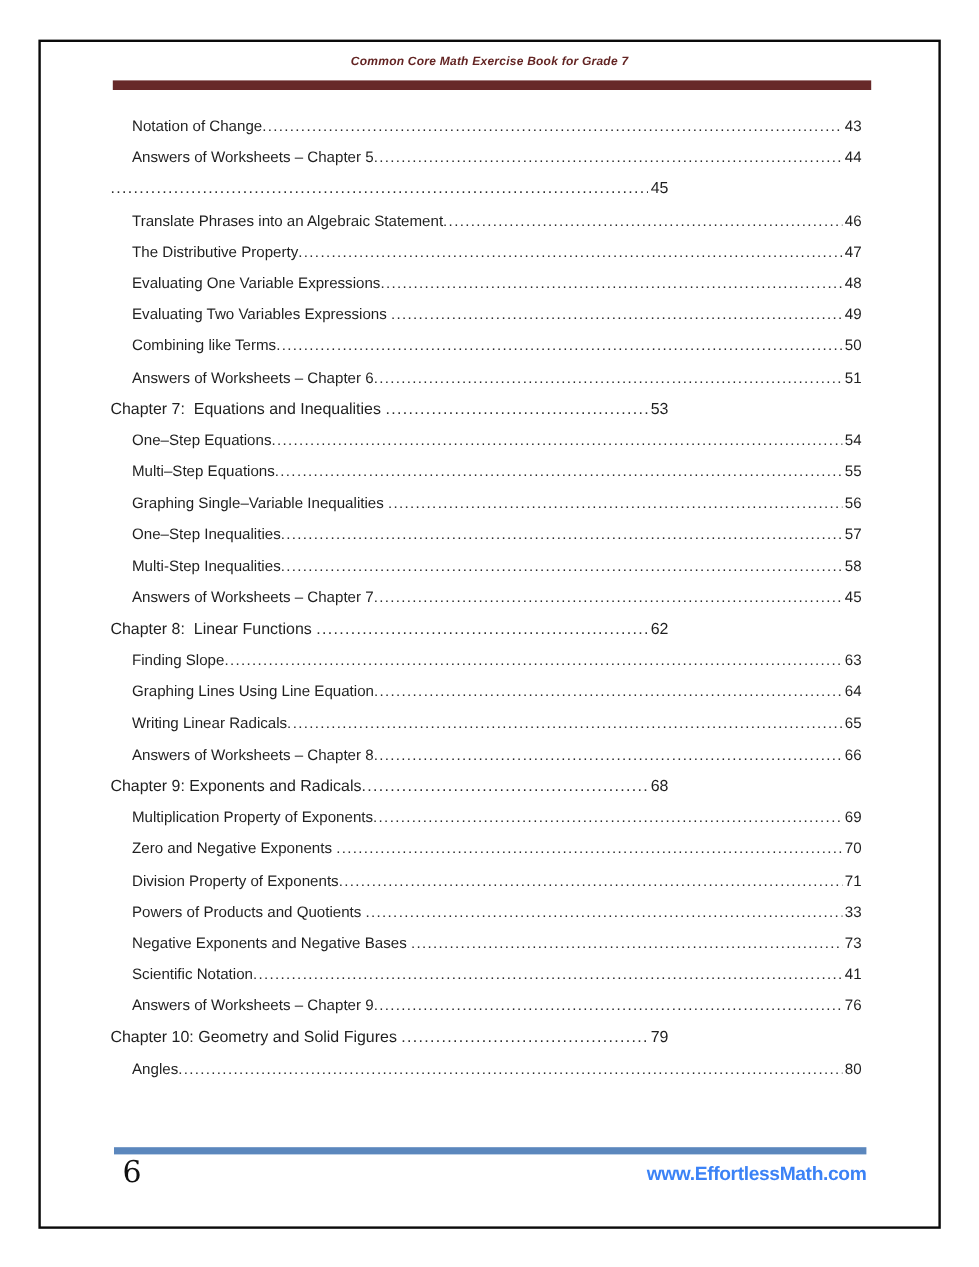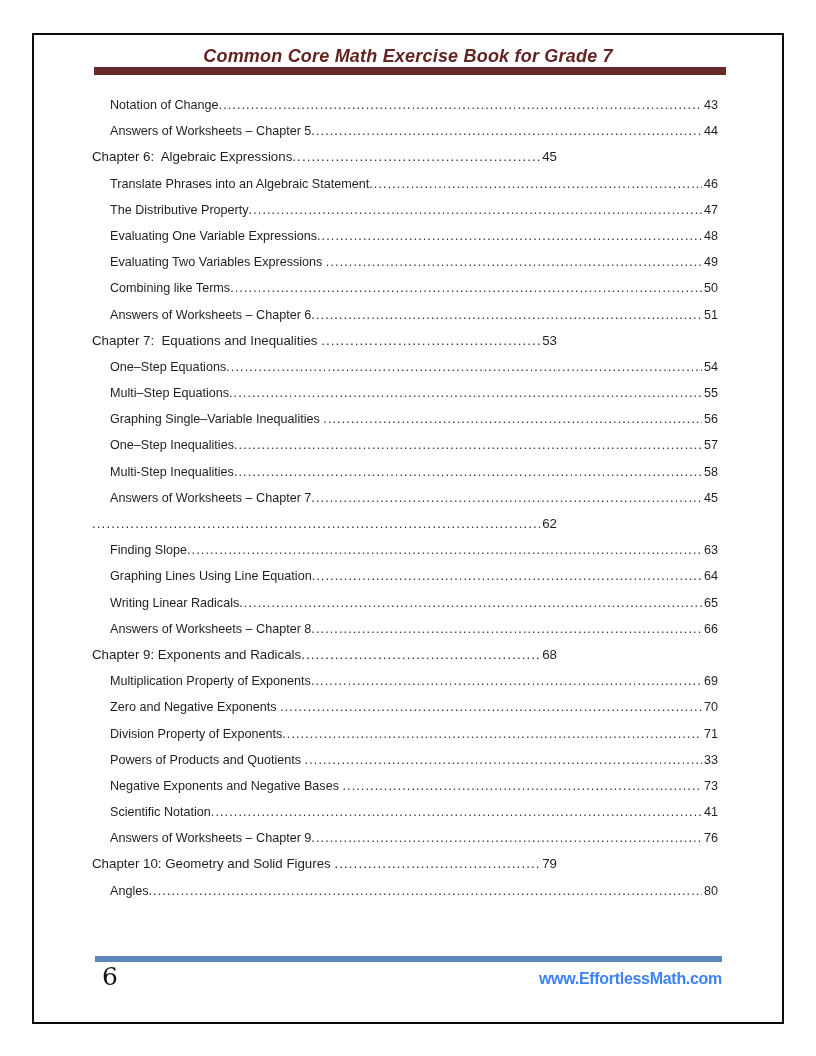--- a/index.html
+++ b/index.html
@@ -21,21 +21,21 @@
     border: 2px solid #0a0a0a;
     box-sizing: border-box;
     background: #ffffff;
   }
   .header-title {
     position: absolute;
     left: 33px;
     top: 46px;
     width: 750px;
     text-align: center;
-    font-size: 18px;
+    font-size: 10px;
     font-weight: bold;
     font-style: italic;
     color: #632423;
     letter-spacing: 0.2px;
   }
   .header-rule {
     position: absolute;
     left: 94px;
     top: 67px;
     width: 632px;
@@ -125,21 +125,20 @@
     <span class="toc-label">Notation of Change</span>
     <span class="toc-leader"></span>
     <span class="toc-page">43</span>
   </div>
     <div class="toc-row sub">
     <span class="toc-label">Answers of Worksheets – Chapter 5</span>
     <span class="toc-leader"></span>
     <span class="toc-page">44</span>
   </div>
     <div class="toc-row chapter">
-    <span class="toc-label">Chapter 6:  Algebraic Expressions</span>
     <span class="toc-leader"></span>
     <span class="toc-page">45</span>
   </div>
     <div class="toc-row sub">
     <span class="toc-label">Translate Phrases into an Algebraic Statement</span>
     <span class="toc-leader"></span>
     <span class="toc-page">46</span>
   </div>
     <div class="toc-row sub">
     <span class="toc-label">The Distributive Property</span>
@@ -195,20 +194,21 @@
     <span class="toc-label">Multi-Step Inequalities</span>
     <span class="toc-leader"></span>
     <span class="toc-page">58</span>
   </div>
     <div class="toc-row sub">
     <span class="toc-label">Answers of Worksheets – Chapter 7</span>
     <span class="toc-leader"></span>
     <span class="toc-page">45</span>
   </div>
     <div class="toc-row chapter">
+    <span class="toc-label">Chapter 8:  Linear Functions </span>
     <span class="toc-leader"></span>
     <span class="toc-page">62</span>
   </div>
     <div class="toc-row sub">
     <span class="toc-label">Finding Slope</span>
     <span class="toc-leader"></span>
     <span class="toc-page">63</span>
   </div>
     <div class="toc-row sub">
     <span class="toc-label">Graphing Lines Using Line Equation</span>

